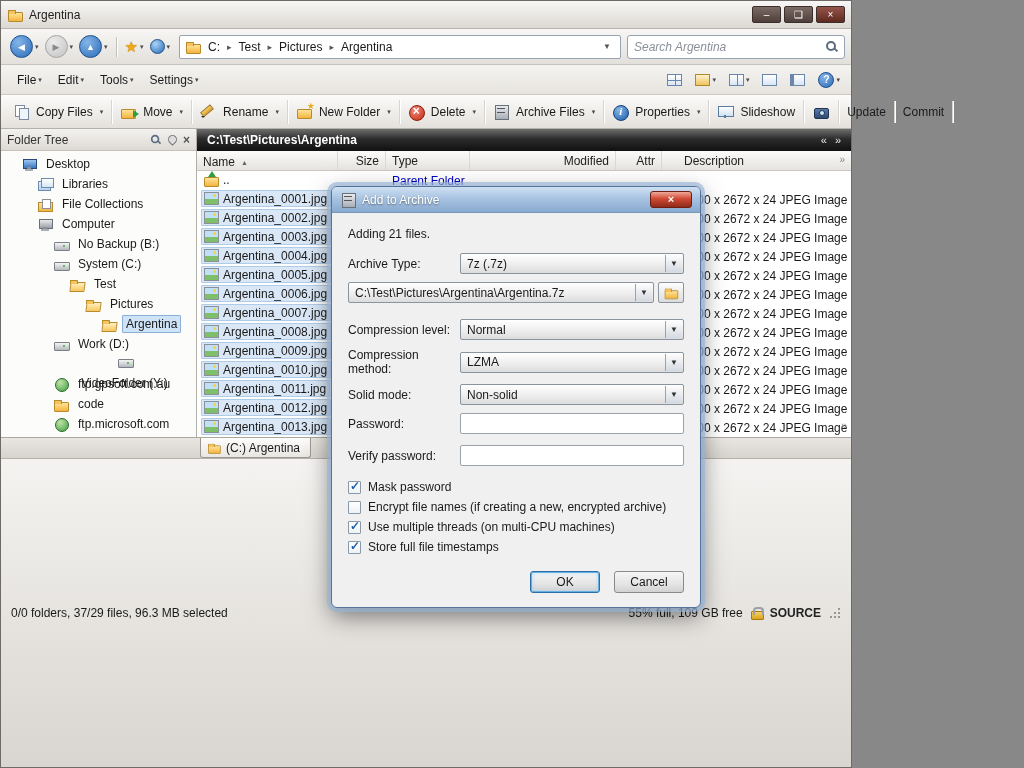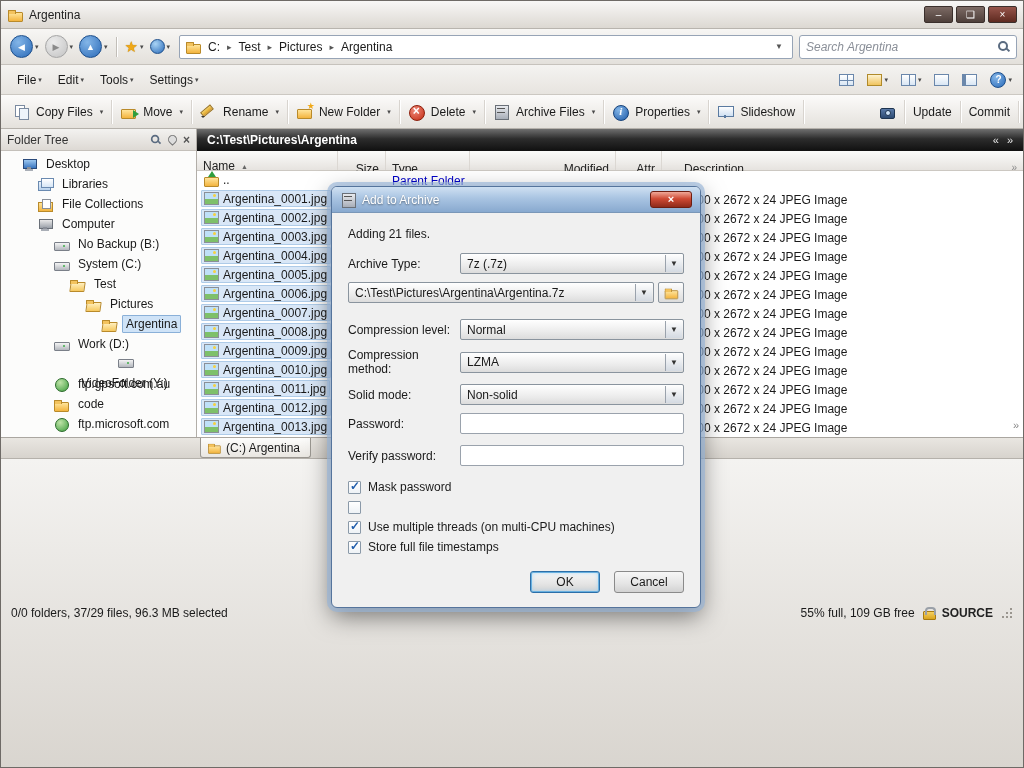--- a/index.html
+++ b/index.html
@@ -1,19 +1,19 @@
 <!DOCTYPE html>
 <html><head>
 <meta charset="utf-8">
 <style>
   * { margin:0; padding:0; box-sizing:border-box; }
   html,body { width:1024px; height:768px; overflow:hidden; }
   body { font-family:"Liberation Sans", sans-serif; font-size:12px; color:#1a1a1a; background:#888; user-select:none; }
 
-  .window { position:relative; width:1024px; height:768px; background:#e9e6e2; border:1px solid #6e6a66; display:flex; flex-direction:column; }
+  .window { position:relative; width:852px; height:768px; background:#e9e6e2; border:1px solid #6e6a66; display:flex; flex-direction:column; }
 
   
   .titlebar { height:28px; flex:none; background:linear-gradient(#f8f7f6,#dcd8d2); border-bottom:1px solid #b8b4ae; display:flex; align-items:center; padding:0 6px; }
   .title-text { margin-left:6px; color:#222; }
   .win-controls { margin-left:auto; display:flex; gap:3px; }
   .win-btn { width:29px; height:17px; border-radius:2px; border:1px solid #3a2f2c; background:linear-gradient(#7c6a64,#4e3f3a); color:#fff; font-size:10px; line-height:15px; text-align:center; }
   .win-btn.close { background:linear-gradient(#96544a,#5e2a20); }
 
   
   .navbar { height:36px; flex:none; background:linear-gradient(#f7f6f4,#e3e0db); border-bottom:1px solid #c6c2bc; display:flex; align-items:center; padding:0 6px; }
@@ -100,21 +100,21 @@
   .ti-collections::after { content:''; position:absolute; left:5px; top:2px; width:7px; height:8px; background:#fff; border:1px solid #8a8f98; }
   .ti-globe::before { content:''; position:absolute; left:2px; top:1px; width:12px; height:12px; border-radius:50%; background:radial-gradient(circle at 35% 30%, #bfe3a8, #3f9e3f); border:1px solid #2a6a2a; }
   .ti-photo::before { content:''; position:absolute; left:1px; top:1px; width:13px; height:11px; border:1px solid #8a8f98; background:linear-gradient(180deg,#bfe0f8 0 55%, #7ec06a 55% 100%); }
   .ti-photo::after { content:''; position:absolute; right:3px; top:3px; width:3px; height:3px; border-radius:50%; background:#f7d040; }
 
   
   .filepane { flex:1; display:flex; flex-direction:column; overflow:hidden; }
   .pathbar { height:22px; flex:none; background:linear-gradient(#6f6f6f,#2c2c2c 45%,#101010); color:#fff; font-weight:bold; display:flex; align-items:center; padding:0 10px; }
   .pathbar .pb-icons { margin-left:auto; display:flex; gap:8px; font-size:11px; color:#e8e8e8; font-weight:normal; }
   .colheader { height:20px; flex:none; display:flex; background:linear-gradient(#fbfbfa,#e6e3df); border-bottom:1px solid #ccc8c2; color:#222; }
-  .col { padding:11px 6px 0; border-right:1px solid #dcd8d3; white-space:nowrap; }
+  .col { padding:3px 6px 0; border-right:1px solid #dcd8d3; white-space:nowrap; }
   .hc-name { width:141px; display:flex; align-items:center; gap:6px; }
   .sort { font-size:7px; color:#666; }
   .hc-size { width:48px; text-align:right; }
   .hc-type { width:84px; }
   .hc-mod { width:146px; text-align:right; }
   .hc-attr { width:46px; text-align:right; }
   .hc-desc { flex:1; padding-left:22px; border-right:none; display:flex; }
   .hc-desc .hdr-chevron { margin-left:auto; color:#888; font-size:10px; }
   .rows { flex:1; overflow:hidden; background:#fff; position:relative; }
   .frow { height:19px; display:flex; align-items:center; white-space:nowrap; }
@@ -689,20 +689,21 @@
         <label>Verify password:</label>
         <input class="txt" type="text" style="">
       </div>
       <div id="dlg-checks">
           <div class="chk-row">
             <span class="chk checked"></span>
             <span>Mask password</span>
           </div>
           <div class="chk-row">
             <span class="chk"></span>
+            <span>Encrypt file names (if creating a new, encrypted archive)</span>
           </div>
           <div class="chk-row">
             <span class="chk checked"></span>
             <span>Use multiple threads (on multi-CPU machines)</span>
           </div>
           <div class="chk-row">
             <span class="chk checked"></span>
             <span>Store full file timestamps</span>
           </div>
         </div>

